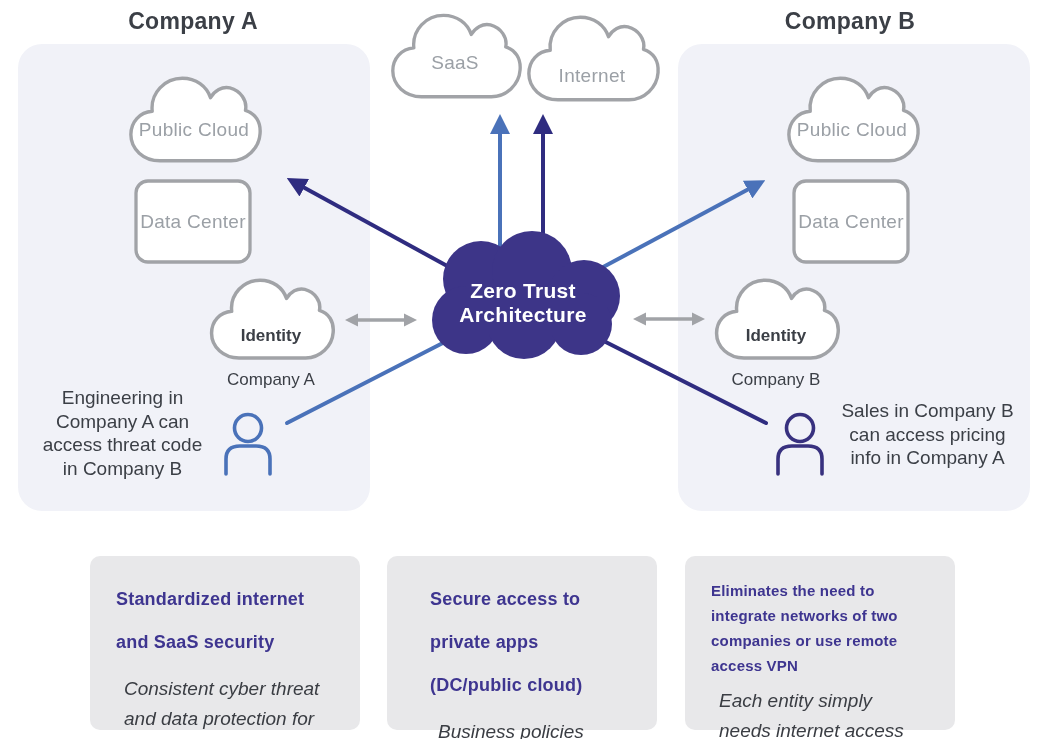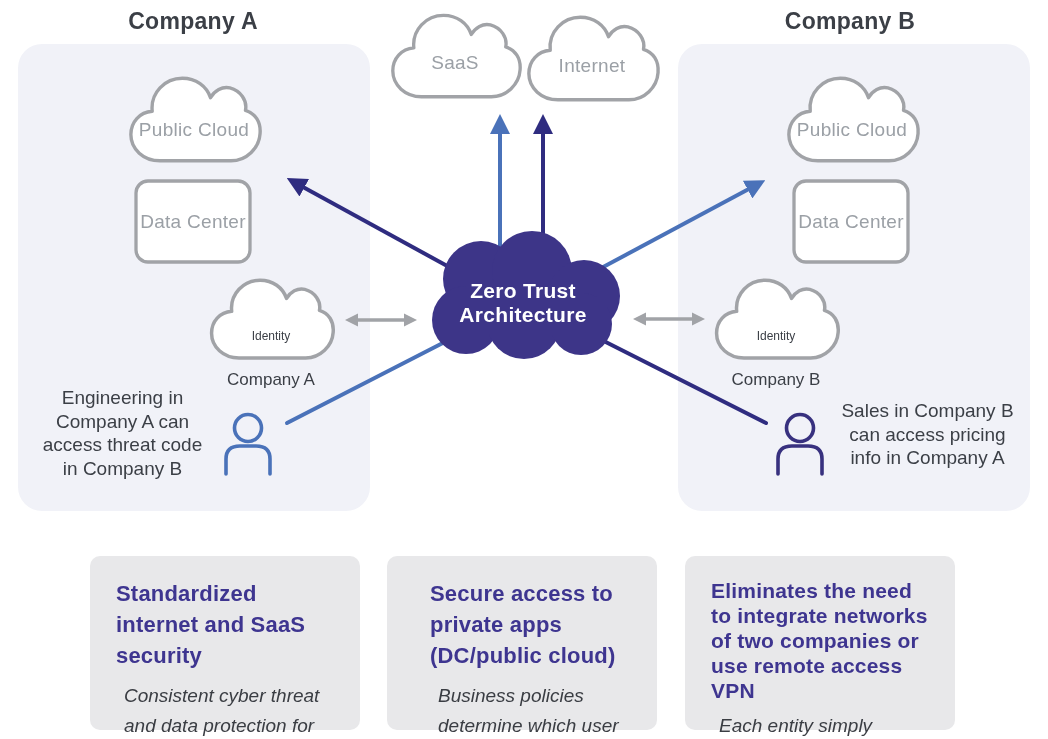--- a/index.html
+++ b/index.html
@@ -21,39 +21,39 @@
   svg.diagram{position:absolute;left:0;top:0;}
   .label{position:absolute;text-align:center;white-space:pre-line;}
   .company-title{
     width:200px;top:8px;font-size:23px;font-weight:700;
     color:var(--dark-text,#3b3f46);letter-spacing:.3px;
   }
   .cloud-label{
     color:var(--gray-text,#9ba0a6);font-size:19px;font-weight:400;letter-spacing:.3px;
   }
   .identity-label{line-height:22px;color:var(--dark-text,#3b3f46);}
-  .identity-label .l1{display:block;font-weight:400;font-size:12px;}
+  .identity-label .l1{display:block;font-weight:700;font-size:17px;}
   .identity-label .l2{display:block;font-weight:400;font-size:17px;}
   .zt-label{
     width:180px;color:#ffffff;font-weight:700;font-size:21px;line-height:24px;
     letter-spacing:.3px;
   }
   .annotation{
     font-size:19px;line-height:23.5px;color:var(--dark-text,#3f4349);width:195px;
   }
   .benefit-box{
     position:absolute;top:556px;width:270px;height:174px;
     background:var(--box-bg,#e8e8ea);border-radius:10px;
     box-sizing:border-box;padding:22px 24px 0 26px;
   }
   .benefit-box h3{
     margin:0 0 10px 0;color:var(--purple-heading,#3e3590);
-    font-size:22px;line-height:31px;font-weight:700;letter-spacing:.2px;
+    font-size:18px;line-height:43px;font-weight:700;letter-spacing:.2px;
   }
-  .benefit-box.small-head h3{font-size:21px;line-height:25px;margin-bottom:4px;}
+  .benefit-box.small-head h3{font-size:15px;line-height:25px;margin-bottom:4px;}
   .benefit-box p{
     margin:8px;color:#3a3d43;font-size:19px;line-height:30px;font-weight:400;font-style:italic;
   }
 </style>
 </head>
 <body>
 
 <div class="stage">
 
   <div class="panel a"></div>
@@ -117,21 +117,21 @@
     <g style="stroke:var(--person-b,#38317f);fill:none;stroke-width:3.6" stroke-linecap="round">
       <circle cx="800" cy="428" r="13.5"></circle>
       <path d="M778 474 L778 459 Q778 446 792 446 L808 446 Q822 446 822 459 L822 474"></path>
     </g>
   </svg>
 
   <div class="label company-title" style="left:93px;">Company A</div>
   <div class="label company-title" style="left:750px;">Company B</div>
 
   <div class="label cloud-label" style="left:395px;top:52px;width:120px;">SaaS</div>
-  <div class="label cloud-label" style="left:532px;top:55px;width:120px;">Internet</div>
+  <div class="label cloud-label" style="left:532px;top:65px;width:120px;">Internet</div>
 
   <div class="label cloud-label" style="left:124px;top:119px;width:140px;">Public Cloud</div>
   <div class="label cloud-label" style="left:123px;top:211px;width:140px;">Data Center</div>
   <div class="label cloud-label" style="left:782px;top:119px;width:140px;">Public Cloud</div>
   <div class="label cloud-label" style="left:781px;top:211px;width:140px;">Data Center</div>
 
   <div class="label identity-label" style="left:201px;top:303px;width:140px;">
     <span class="l1">Identity</span>
     <span class="l2">Company A</span>
   </div>

